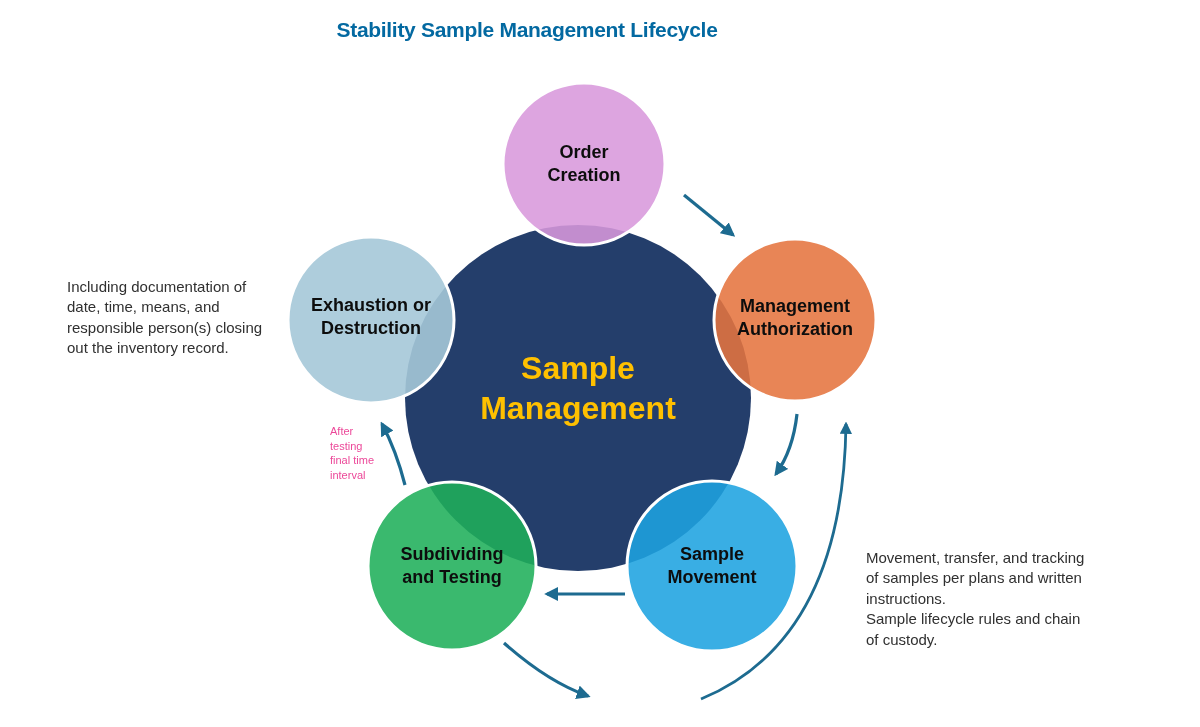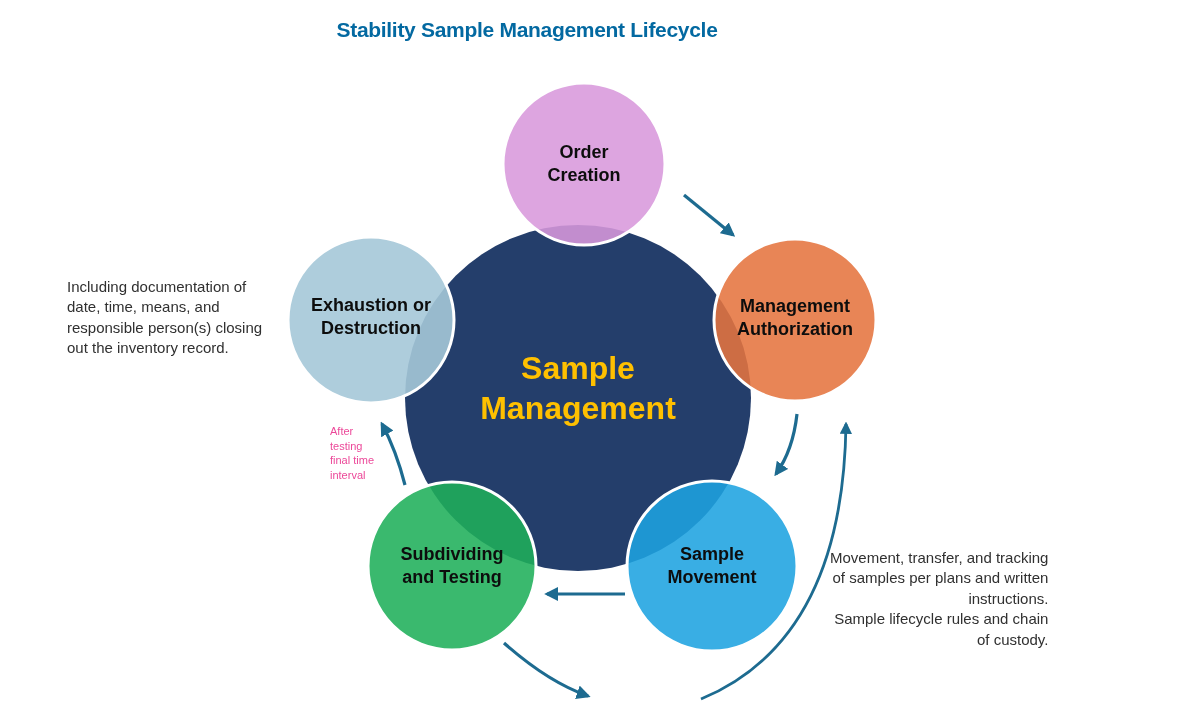--- a/index.html
+++ b/index.html
@@ -97,21 +97,21 @@
 Authorization</div>
   <div class="node-label" style="left:452px; top:566px;">Subdividing
 and Testing</div>
   <div class="node-label" style="left:712px; top:566px;">Sample
 Movement</div>
 
   <div class="annotation" style="left:67px; top:277px;">Including documentation of
 date, time, means, and
 responsible person(s) closing
 out the inventory record.</div>
-  <div class="annotation" style="left:830px; top:548px;text-align:right;">Movement, transfer, and tracking
+  <div class="annotation" style="left:866px; top:548px;">Movement, transfer, and tracking
 of samples per plans and written
 instructions.
 Sample lifecycle rules and chain
 of custody.</div>
 
   <div class="small-label" style="left:330px; top:424px;">After
 testing
 final time
 interval</div>
 

